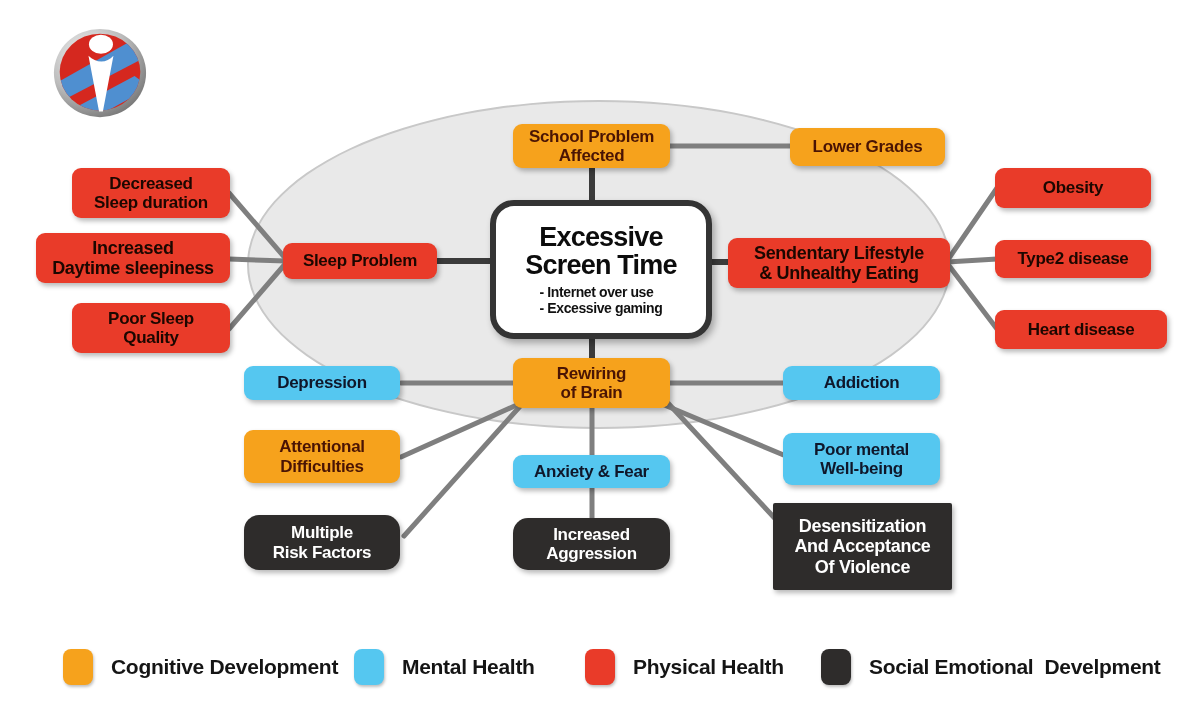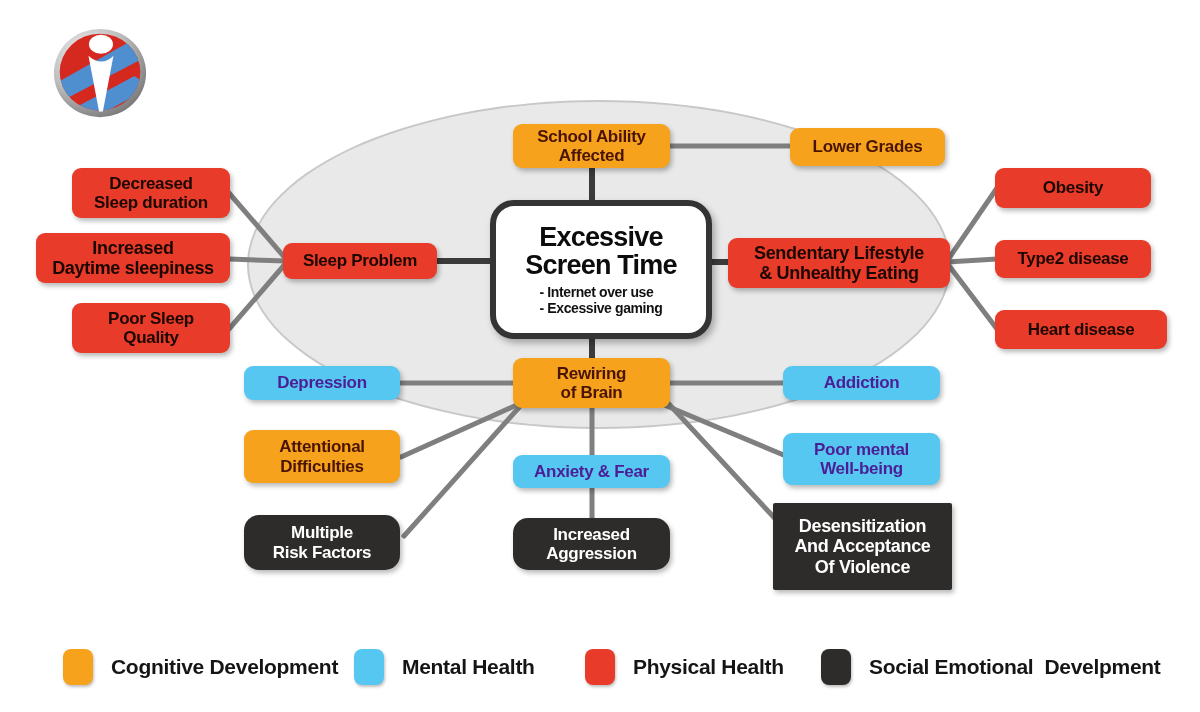--- a/index.html
+++ b/index.html
@@ -7,21 +7,21 @@
          font-family:"Liberation Sans","DejaVu Sans",sans-serif;}
   .ellipse-bg{position:absolute;left:247px;top:100px;width:700px;height:325px;
               background:#e9e9e9;border:2px solid #c8c8c8;border-radius:50%;}
   #edge-layer{position:absolute;left:0;top:0;width:1200px;height:712px;z-index:2;}
   .node{position:absolute;z-index:3;display:flex;align-items:center;justify-content:center;
         text-align:center;font-weight:bold;white-space:pre-line;line-height:1.12;
         letter-spacing:-0.3px;font-size:17px;border-radius:9px;
         box-shadow:2px 3px 5px rgba(0,0,0,0.28);}
   .orange{background:#F6A21C;color:#4a1404;}
   .red{background:#E93B29;color:#1c0700;}
-  .blue{background:#55C7F0;color:#4c1d95;}
+  .blue{background:#55C7F0;color:#0f172a;}
   .dark{background:#2E2C2B;color:#ffffff;border-radius:15px;}
   .central{position:absolute;z-index:4;left:490px;top:200px;width:210px;height:127px;
            background:#ffffff;border:6px solid #343434;border-radius:24px;
            box-shadow:3px 4px 7px rgba(0,0,0,0.3);
            display:flex;flex-direction:column;align-items:center;justify-content:center;}
   .central .title{font-weight:bold;font-size:27px;line-height:1.05;letter-spacing:-0.8px;
                   color:#0c0c0c;text-align:center;white-space:pre-line;}
   .central .subtitle{font-weight:bold;font-size:14px;line-height:1.15;letter-spacing:-0.4px;
                      color:#111;text-align:left;white-space:pre-line;margin-top:4px;}
   .legend-item{position:absolute;top:649px;z-index:3;display:flex;align-items:center;gap:18px;}
@@ -80,21 +80,21 @@
       <line x1="667" y1="402" x2="781" y2="525" stroke="#7f7f7f" stroke-width="5" stroke-linecap="round"></line>
     </svg>
 
   <div class="central">
     <div class="title">Excessive
 Screen Time</div>
     <div class="subtitle">- Internet over use
  - Excessive gaming</div>
   </div>
 
-  <div class="node orange" style="left:513px;top:124px;width:157px;height:44px">School Ability
+  <div class="node orange" style="left:513px;top:124px;width:157px;height:44px">School Problem
 Affected</div>
   <div class="node orange" style="left:790px;top:128px;width:155px;height:38px">Lower Grades</div>
 
   <div class="node red" style="left:72px;top:168px;width:158px;height:50px">Decreased
 Sleep duration</div>
   <div class="node red fs18" style="left:36px;top:233px;width:194px;height:50px">Increased
 Daytime sleepiness</div>
   <div class="node red" style="left:72px;top:303px;width:158px;height:50px">Poor Sleep
 Quality</div>
   <div class="node red" style="left:283px;top:243px;width:154px;height:36px">Sleep Problem</div>

